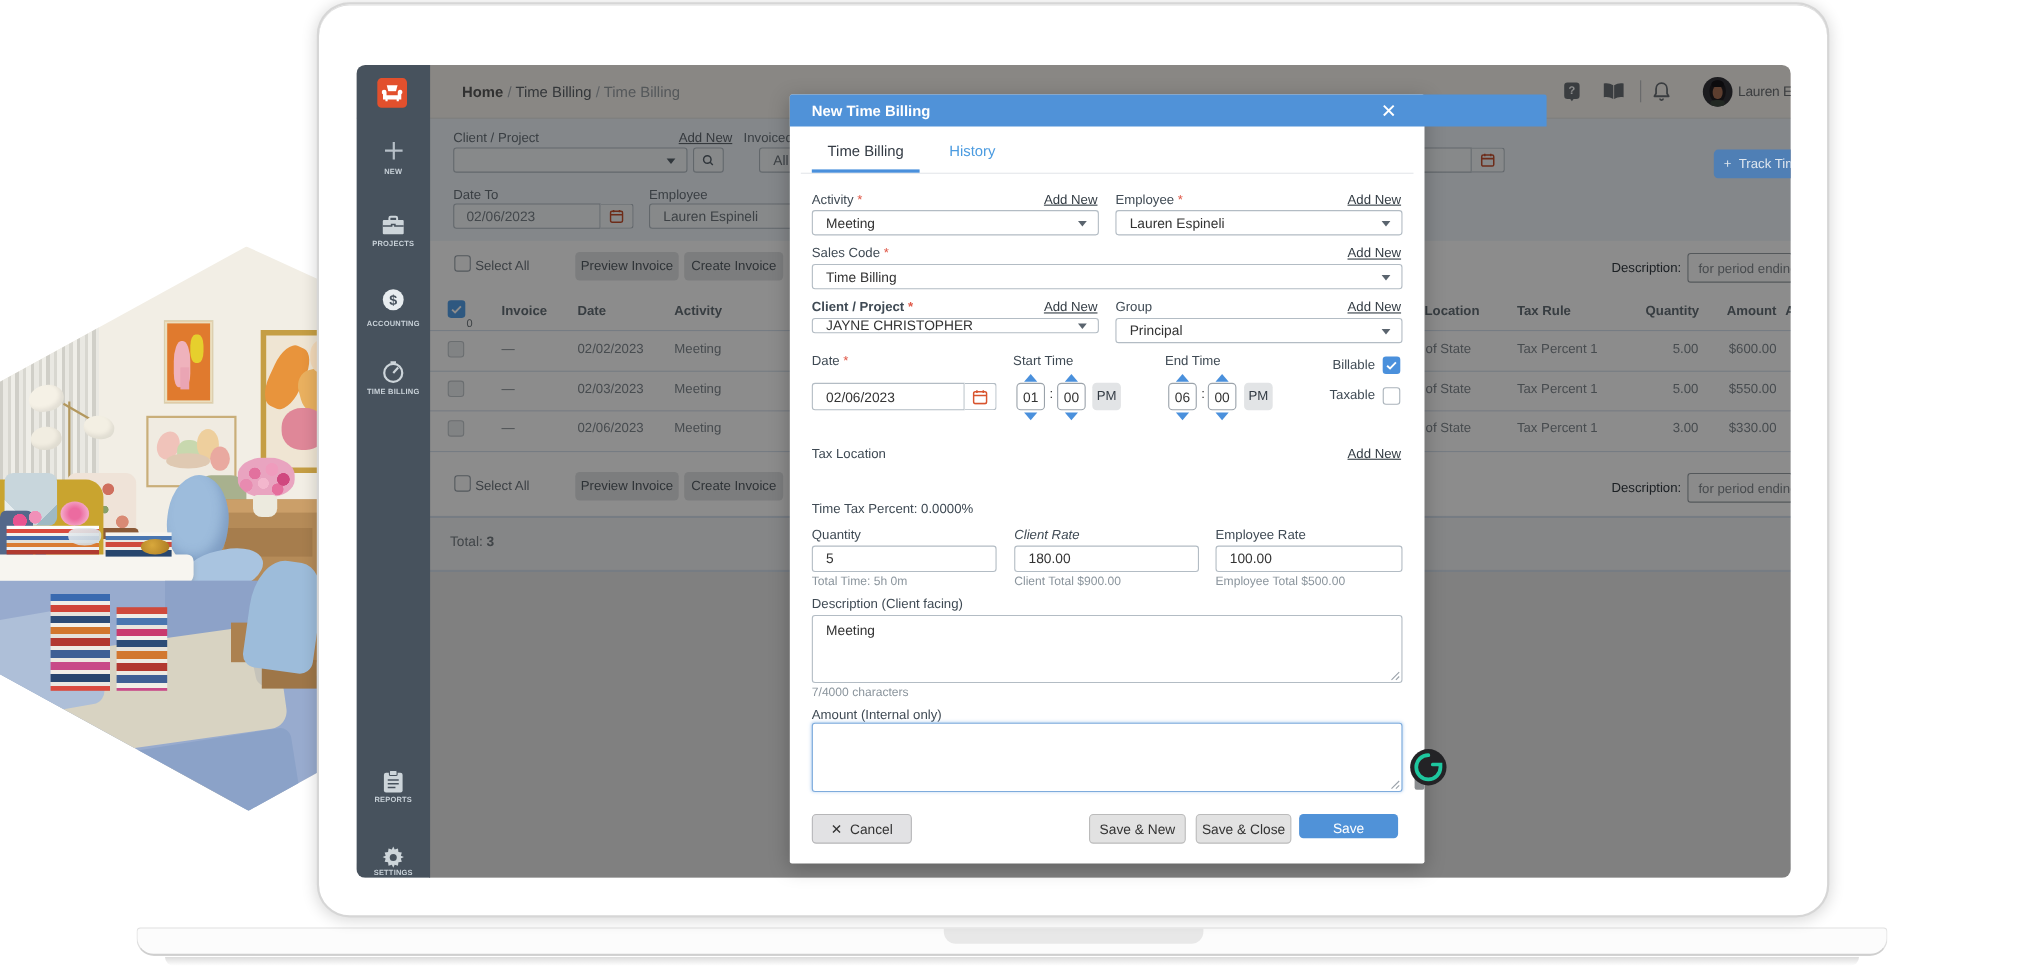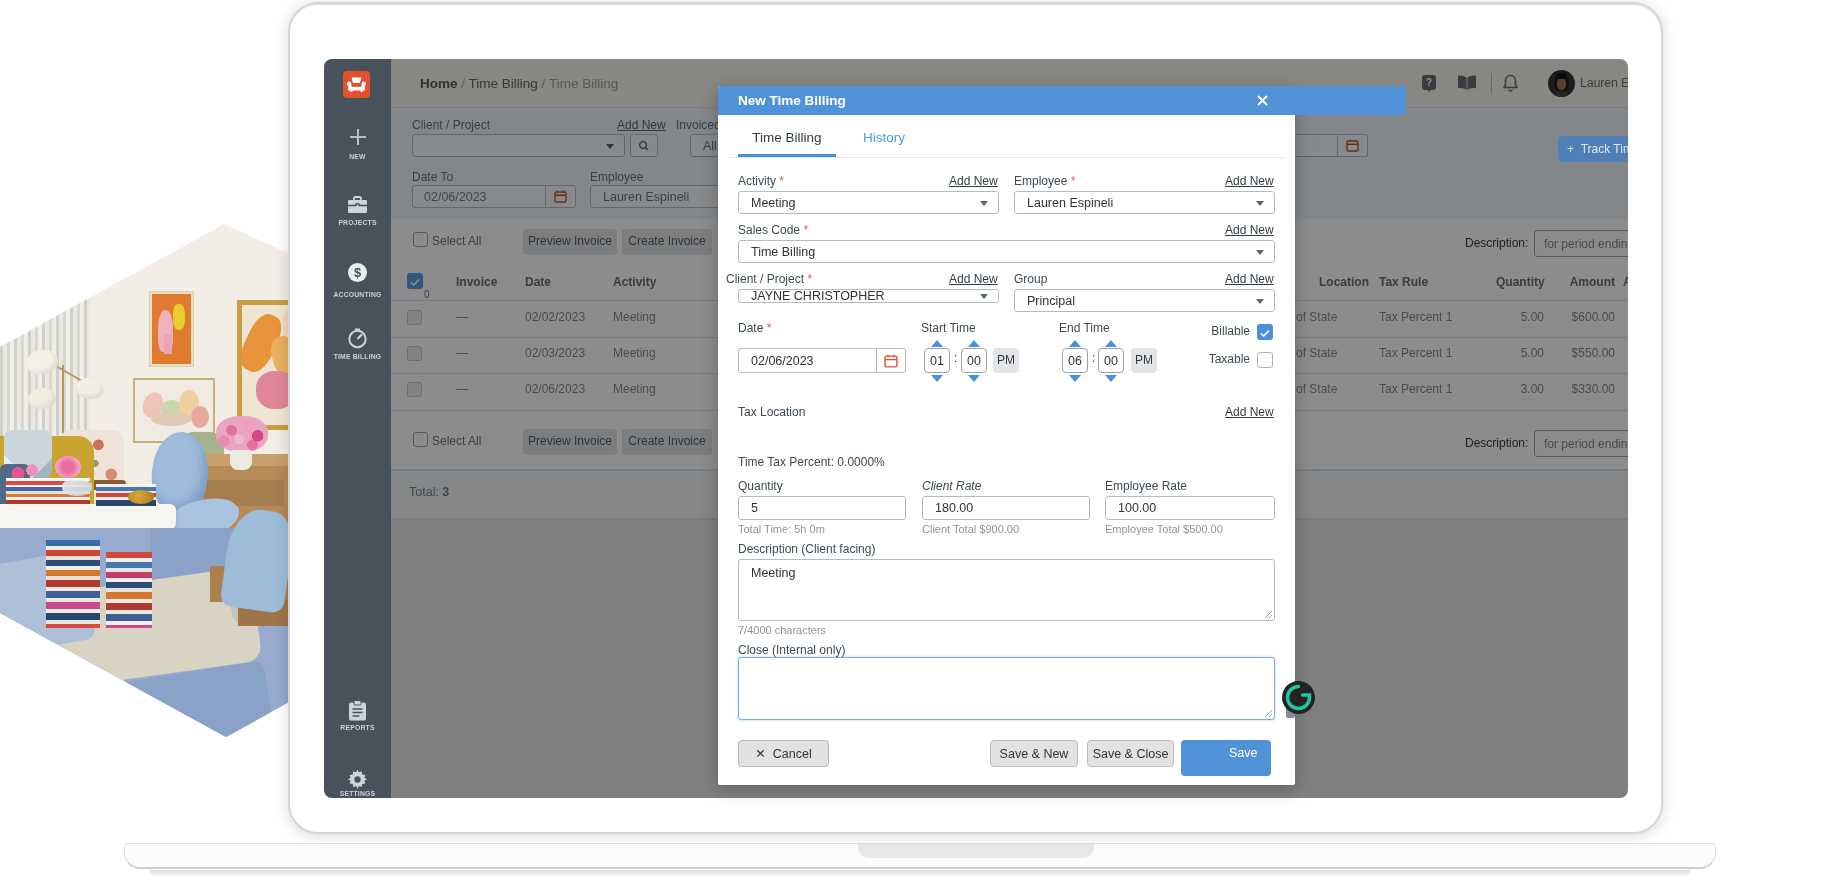--- a/index.html
+++ b/index.html
@@ -200,21 +200,21 @@
       <div class="lbl" style="left:1075px; top:17px; color:#333b42;">Description:</div>
       <div class="abs" style="left:1144px; top:11px; width:96px; height:27px; background:#fdfdfd; border:1px solid #9aa1a7; border-radius:3px; font-size:12px; color:#848a90; line-height:26px; padding-left:9px; white-space:nowrap; overflow:hidden;">for period ending</div>
 
       <div class="abs" style="left:17px; top:54px; width:16px; height:16px; background:#55a0ea; border-radius:3px;"><svg width="10" height="9" viewBox="0 0 10 9" style="margin:3px 0 0 3px;">
             <path d="M1 4.5 L3.7 7 L9 1.5" stroke="#fff" stroke-width="1.7" fill="none"></path>
           </svg></div>
       <div class="abs" style="left:34px; top:70px; font-size:10px; color:#70787e;">0</div>
       <div class="th" style="left:66px; top:56px;">Invoice</div>
       <div class="th" style="left:135px; top:56px;">Date</div>
       <div class="th" style="left:223px; top:56px;">Activity</div>
-      <div class="th" style="left:905px; top:56px;margin-left:24px;">Location</div>
+      <div class="th" style="left:905px; top:56px;">Location</div>
       <div class="th" style="left:989px; top:56px;">Tax Rule</div>
       <div class="th" style="left:1106px; top:56px; width:48px; text-align:right;">Quantity</div>
       <div class="th" style="left:1177px; top:56px; width:48px; text-align:right;">Amount</div>
       <div class="th" style="left:1233px; top:56px;">A</div>
       <div class="rowline" style="left:0; top:81px; width:1238px;"></div>
 
       <div class="cb" style="left:17px; top:91px; background:#eceef0; border-color:#c2c8cd;"></div>
       <div class="td" style="left:66px; top:91px;">—</div>
       <div class="td" style="left:135px; top:91px;">02/02/2023</div>
       <div class="td" style="left:223px; top:91px;">Meeting</div>
@@ -338,21 +338,21 @@
         <span class="caret"></span>
       </div>
 
     <div class="lbl" style="left:20px; top:137px;">Sales Code <span class="red">*</span></div>
     <div class="addnew" style="left:507px; top:137px;">Add New</div>
     <div class="sel" style="left:20px; top:154px; width:537px; height:23px;">
         <span class="tx">Time Billing</span>
         <span class="caret"></span>
       </div>
 
-    <div class="lbl" style="left:8px; top:186px;">Client / Project <span class="red">*</span></div>
+    <div class="lbl" style="left:20px; top:186px;font-weight:bold;">Client / Project <span class="red">*</span></div>
     <div class="addnew" style="left:231px; top:186px;">Add New</div>
     <div class="lbl" style="left:296px; top:186px;">Group</div>
     <div class="addnew" style="left:507px; top:186px;">Add New</div>
     <div class="sel" style="left:20px; top:203px; width:261px; height:14px;">
         <span class="tx">JAYNE CHRISTOPHER</span>
         <span class="caret"></span>
       </div>
     <div class="sel" style="left:296px; top:203px; width:261px; height:23px;">
         <span class="tx">Principal</span>
         <span class="caret"></span>
@@ -410,31 +410,31 @@
     <div class="hint" style="left:387px; top:437px;">Employee Total $500.00</div>
 
     <div class="lbl" style="left:20px; top:456px;">Description (Client facing)</div>
     <div class="abs" style="left:20px; top:473px; width:537px; height:62px; background:#fff; border:1px solid #b3bcc4; border-radius:3px; font-size:12.5px; color:#333; padding:6px 0 0 12px;">Meeting
       <svg class="abs" style="right:1px; bottom:1px;" width="9" height="9" viewBox="0 0 9 9">
           <path d="M8 1 L1 8 M8 5 L5 8" stroke="#9aa2aa" stroke-width="1"></path>
         </svg>
     </div>
     <div class="hint" style="left:20px; top:538px;">7/4000 characters</div>
 
-    <div class="lbl" style="left:20px; top:557px;">Close (Internal only)</div>
+    <div class="lbl" style="left:20px; top:557px;">Amount (Internal only)</div>
     <div class="abs" style="left:20px; top:571px; width:537px; height:63px; background:#fff; border:1px solid #7eabdc; border-radius:3px; box-shadow:0 0 3px rgba(74,144,220,0.4);">
       <svg class="abs" style="right:1px; bottom:1px;" width="9" height="9" viewBox="0 0 9 9">
           <path d="M8 1 L1 8 M8 5 L5 8" stroke="#9aa2aa" stroke-width="1"></path>
         </svg>
     </div>
 
     <div class="abs" style="left:20px; top:654px; width:91px; height:27px; background:#e2e2e4; border:1px solid #b6b6b8; border-radius:4px; font-size:12.5px; color:#333; text-align:center; line-height:26px;">✕&nbsp; Cancel</div>
     <div class="abs" style="left:272px; top:654px; width:88px; height:27px; background:#e2e2e2; border:1px solid #bbb; border-radius:4px; font-size:12.5px; color:#333; text-align:center; line-height:26px;">Save &amp; New</div>
     <div class="abs" style="left:369px; top:654px; width:87px; height:27px; background:#e2e2e2; border:1px solid #bbb; border-radius:4px; font-size:12.5px; color:#333; text-align:center; line-height:26px;">Save &amp; Close</div>
-    <div class="abs" style="left:463px; top:654px; width:90px; height:36px; background:#5092d8; border-radius:4px; font-size:12.5px; color:#fff; text-align:left; line-height:27px;padding-left:48px;">Save</div>
+    <div class="abs" style="left:463px; top:654px; width:90px; height:22px; background:#5092d8; border-radius:4px; font-size:12.5px; color:#fff; text-align:center; line-height:27px;">Save</div>
   </div>
 
   <div class="abs" style="left:1286px; top:704px; width:9px; height:14px; background:#8a8d90; border-radius:2px;"></div>
   <div class="abs" style="left:1282px; top:681px; width:33px; height:33px; background:#232326; border-radius:50%;">
     <svg width="33" height="33" viewBox="0 0 33 33">
       <path d="M16.5 5.5 a11 11 0 1 0 11 11 l0 -2.5 l-7 0" fill="none" stroke="#1ec79f" stroke-width="3.4" stroke-linecap="round"></path>
     </svg>
   </div>
 
 </div>

